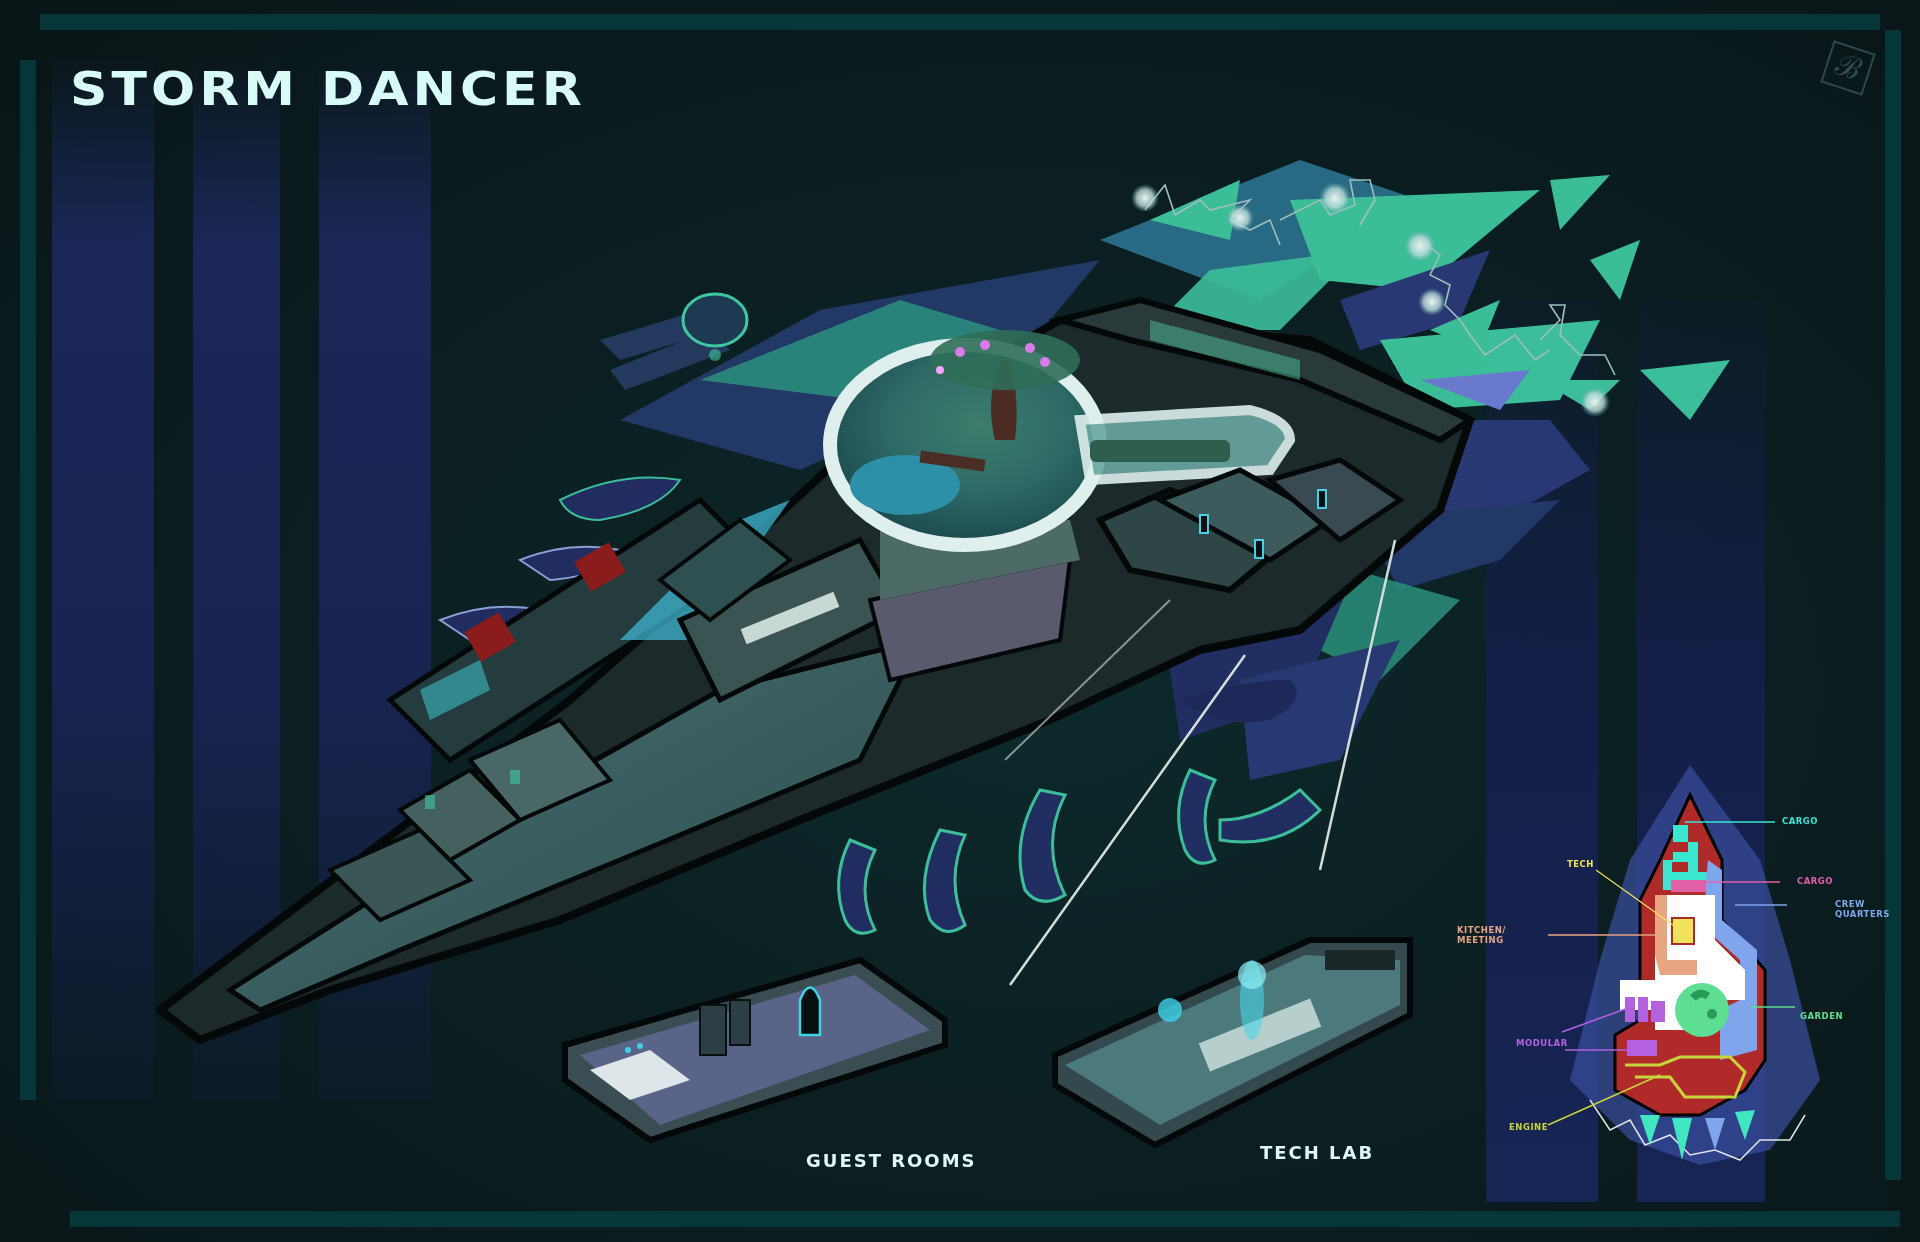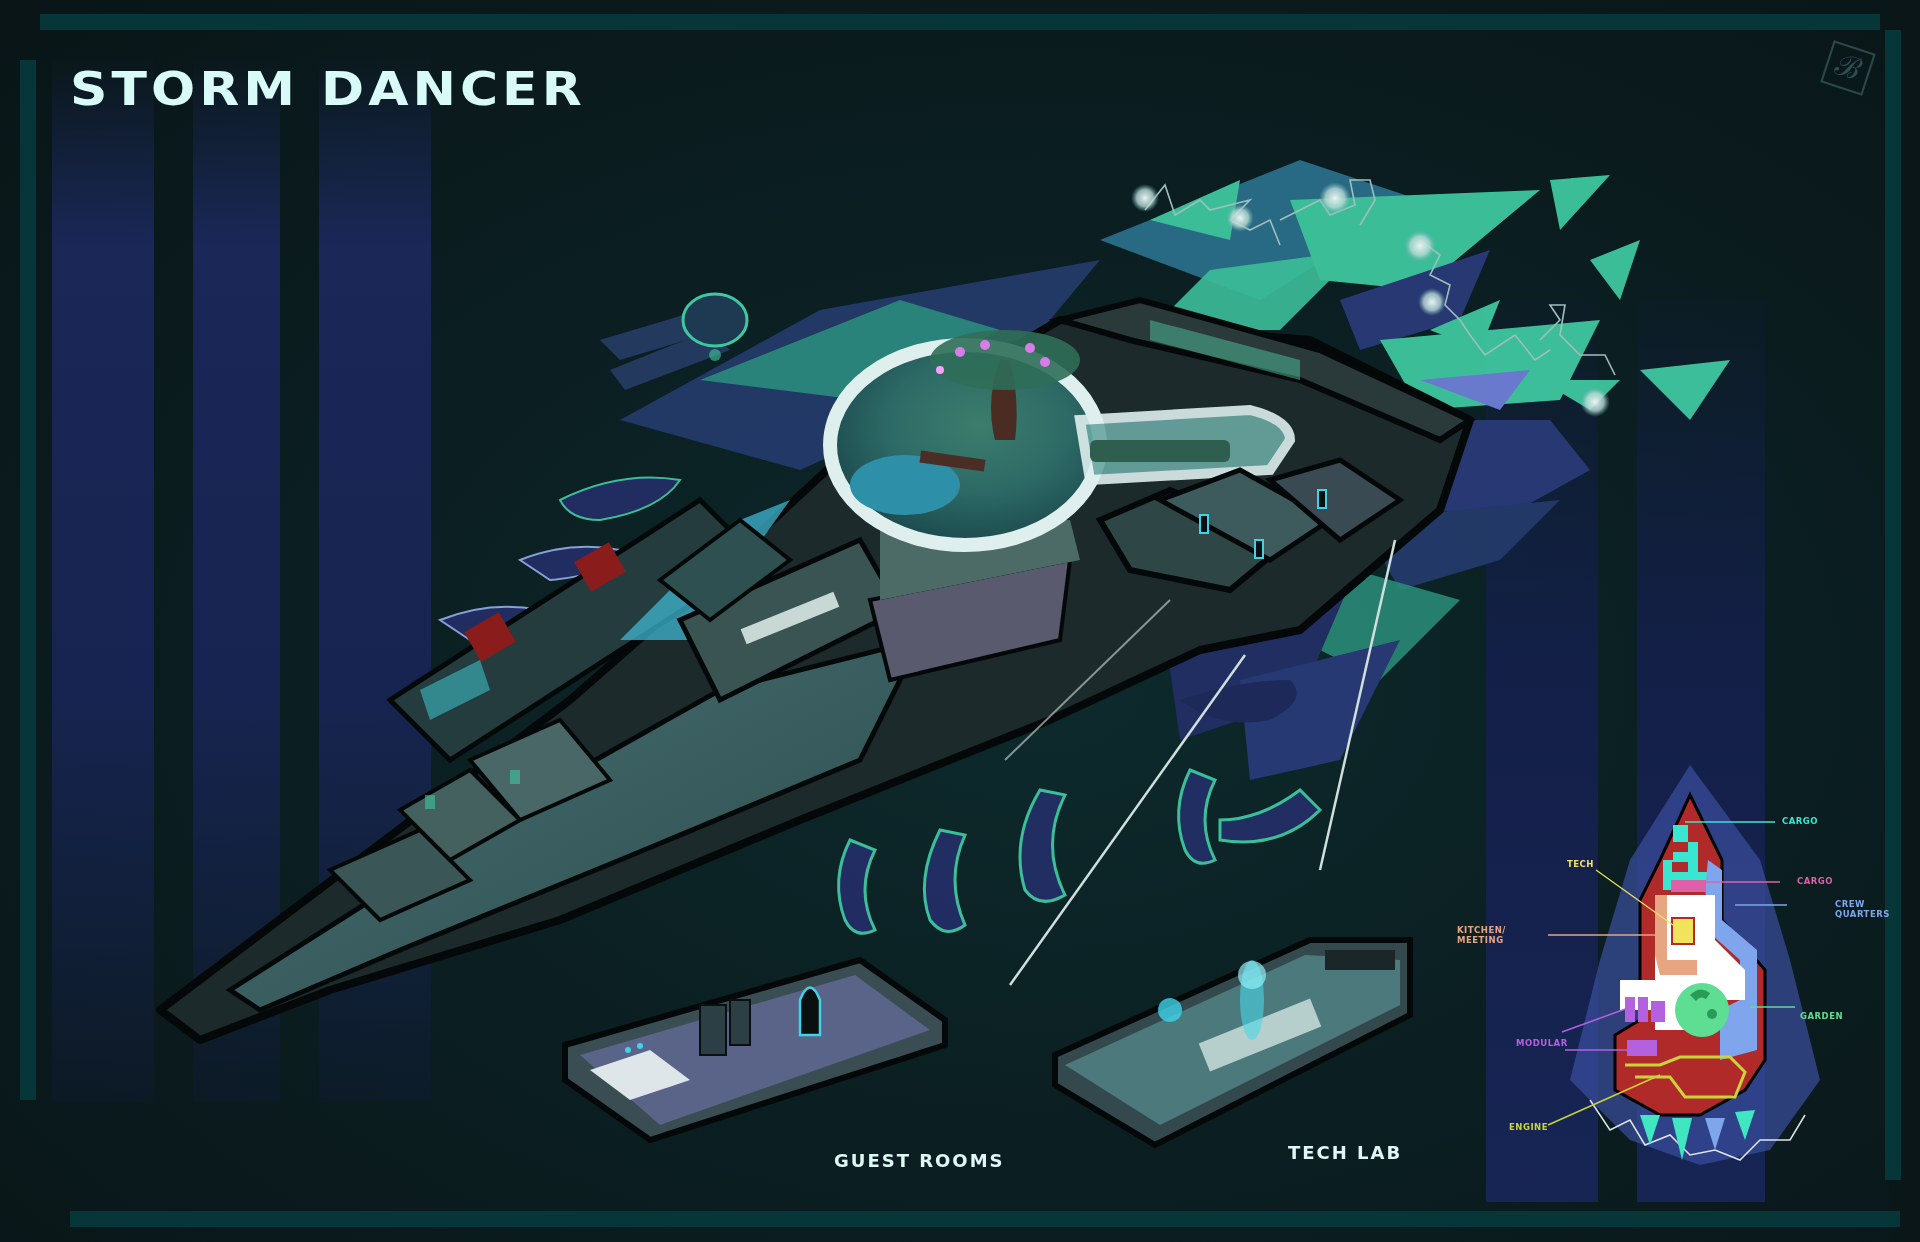--- a/index.html
+++ b/index.html
@@ -30,21 +30,21 @@
     }
     .signature {
       position: absolute; left: 1826px; top: 46px; width: 40px; height: 40px;
       border: 2px solid #2d4a4b; transform: rotate(18deg);
       color: #2f4e50; font-size: 30px; text-align: center; line-height: 38px;
       font-family: "DejaVu Serif", serif;
     }
     svg.art { position: absolute; left: 0; top: 0; }
     .label {
       position: absolute; font-family: "DejaVu Sans", sans-serif; font-weight: bold;
-      color: #dff7f5; letter-spacing: 2px; margin-left: 28px;
+      color: #dff7f5; letter-spacing: 2px;
     }
     .legend-label {
       position: absolute; font-family: "DejaVu Sans", sans-serif; font-weight: bold;
       font-size: 8.5px; letter-spacing: 0.5px; line-height: 10px;
     }
   </style>
 </head>
 <body>
 
 <div class="canvas">

